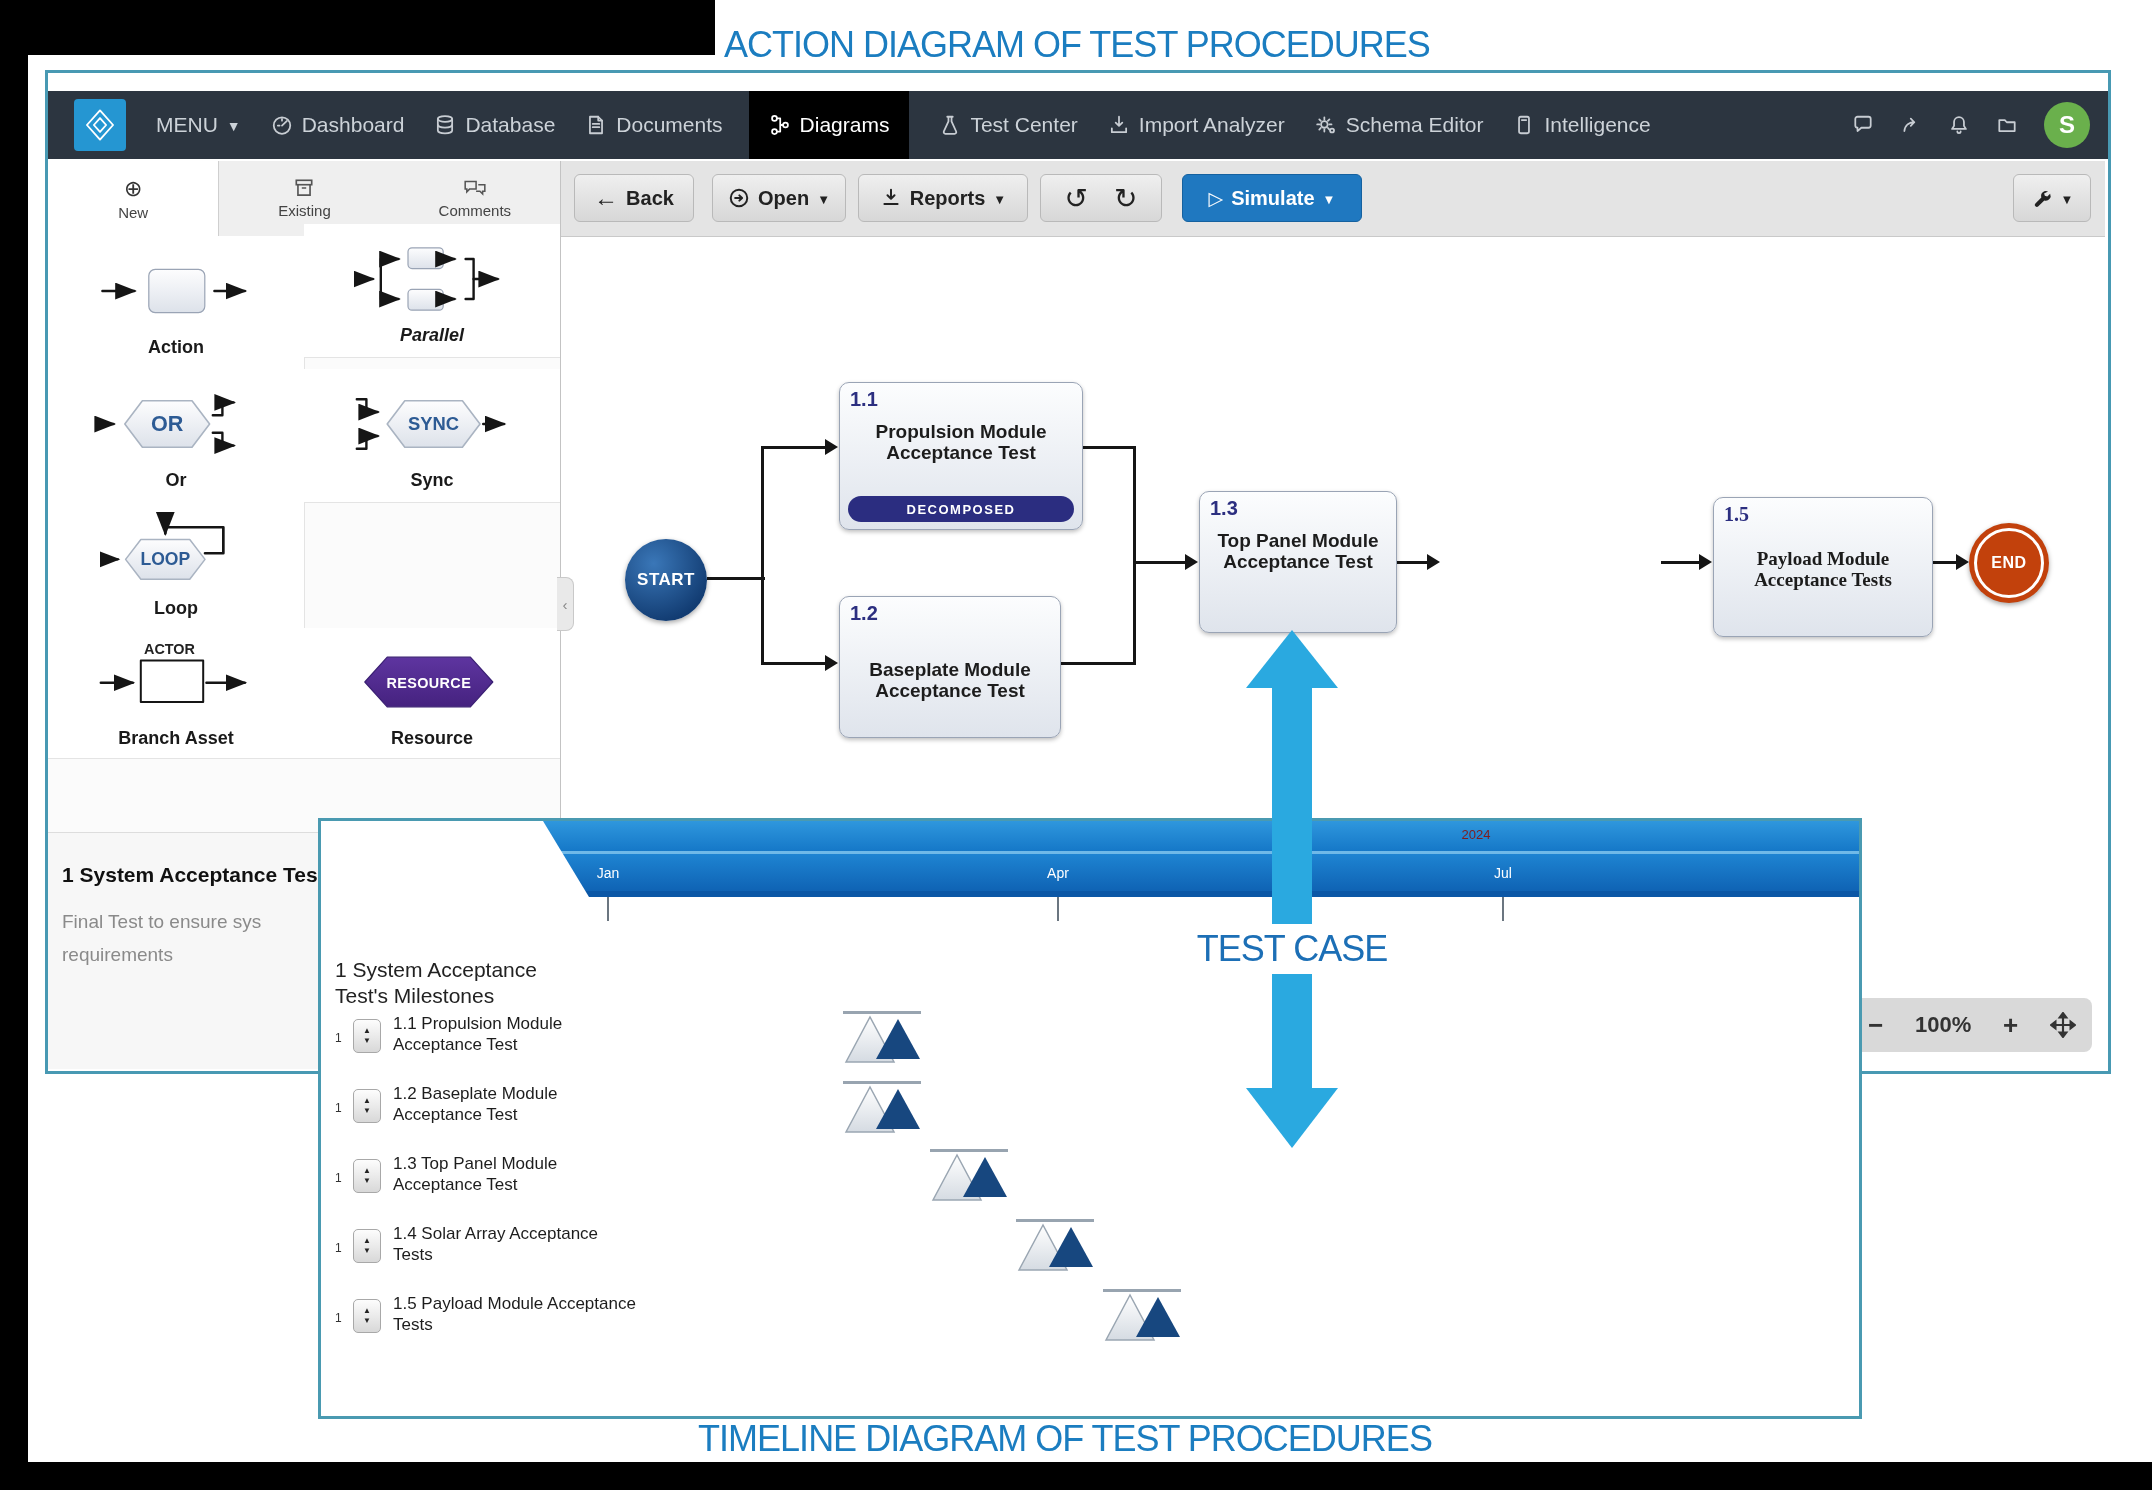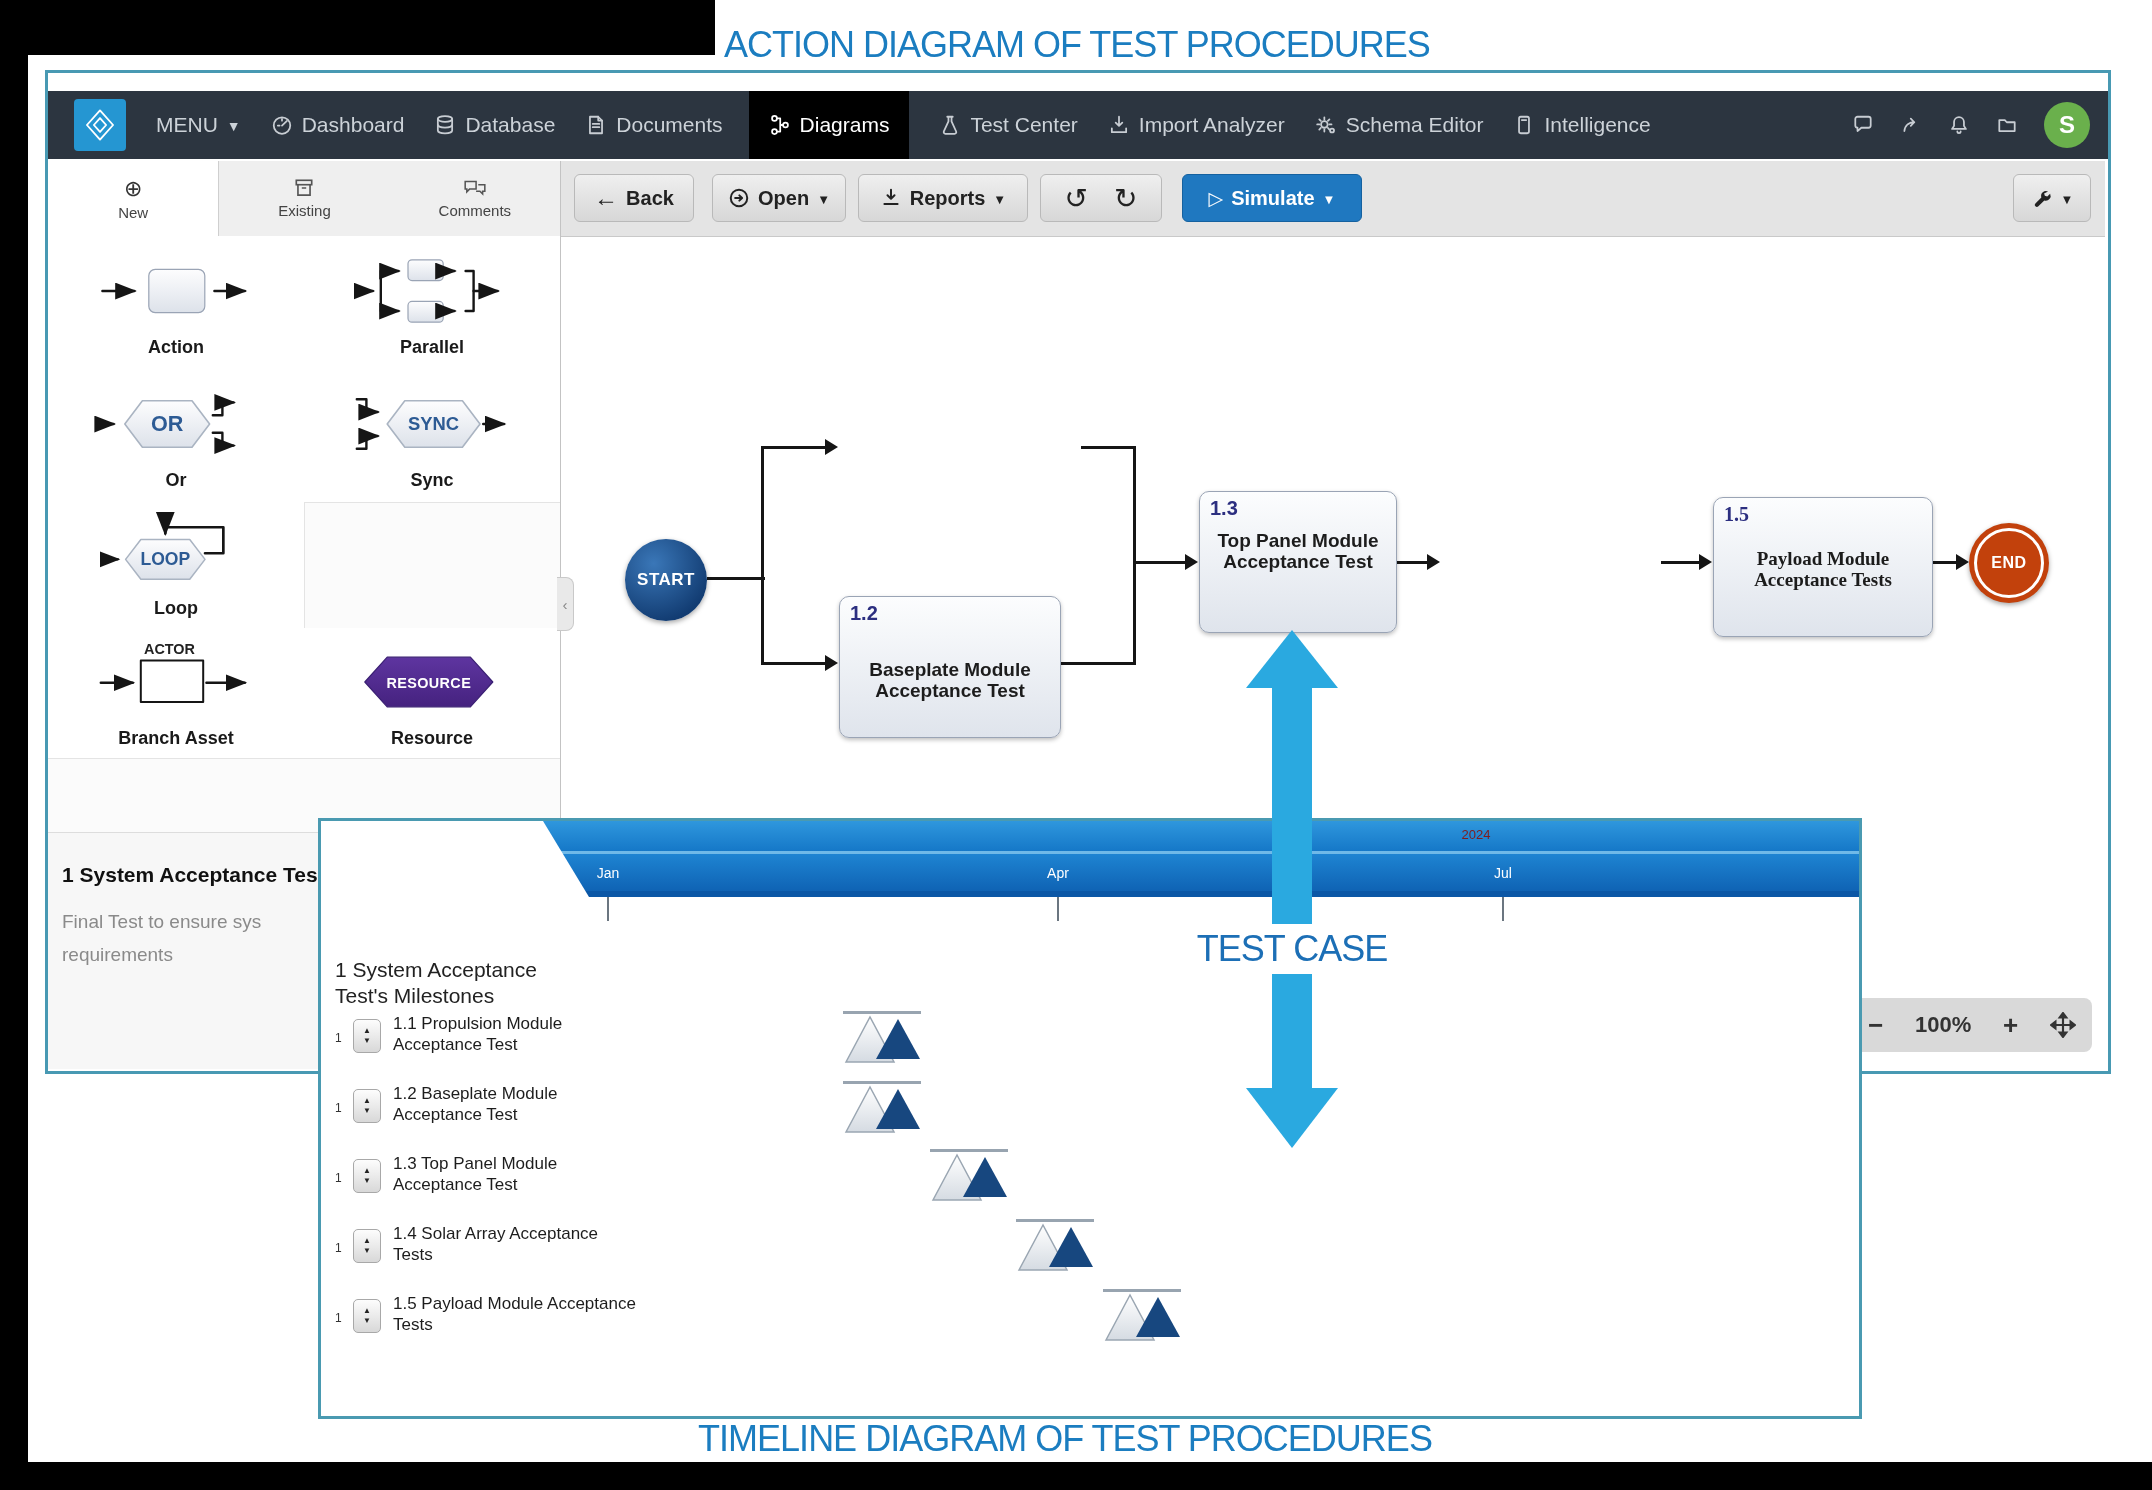--- a/index.html
+++ b/index.html
@@ -287,21 +287,21 @@
     </div>
 
     <div class="pcell colL" style="top:75px;">
       <svg width="200" height="88" viewBox="0 0 200 110" class="pshape">
         <path d="M8 55 h40" stroke="#151515" stroke-width="3" marker-end="url(#ah)"></path>
         <rect x="66" y="28" width="70" height="54" rx="8" fill="url(#gradBox)" stroke="#9aa4b5" stroke-width="1.5"></rect>
         <path d="M148 55 h38" stroke="#151515" stroke-width="3" marker-end="url(#ah)"></path>
         </svg>
       <div class="plabel">Action</div>
     </div>
-    <div class="pcell colR" style="top:75px;">
+    <div class="pcell colR" style="top:63px;font-style:italic;">
       <svg width="200" height="88" viewBox="0 0 200 110" class="pshape">
         <g fill="none" stroke="#151515" stroke-width="3">
           <path d="M6 55 h20" marker-end="url(#ah)"></path>
           <path d="M36 80 V30 M36 30 h10 M36 80 h10"></path>
           <path d="M48 30 h10" marker-end="url(#ah)"></path>
             <path d="M48 80 h10" marker-end="url(#ah)"></path>
           <rect x="70" y="16" width="44" height="26" rx="5" fill="url(#gradBox)" stroke="#9aa4b5" stroke-width="1.5"></rect>
           <rect x="70" y="68" width="44" height="26" rx="5" fill="url(#gradBox)" stroke="#9aa4b5" stroke-width="1.5"></rect>
           <path d="M118 30 h10" marker-end="url(#ah)"></path>
             <path d="M118 80 h10" marker-end="url(#ah)"></path>
@@ -393,20 +393,25 @@
 
   <div class="abs node-circle ctr start" style="left:577px;top:466px;">
     <span>START</span>
   </div>
   <div class="abs node-circle endc" style="left:1921px;top:450px;">
     <div class="ring">
       <span>END</span>
     </div>
   </div>
 
+  <div class="anode" style="left:791px;top:309px;width:242px;height:146px;">
+    <div class="num">1.1</div>
+    <div class="lbl" style="top:38px;">Propulsion Module Acceptance Test</div>
+    <div class="badge">DECOMPOSED</div>
+  </div>
   <div class="anode" style="left:791px;top:523px;width:208px;height:140px;padding-left:12px;">
     <div class="num">1.2</div>
     <div class="lbl" style="top:62px;">Baseplate Module Acceptance Test</div>
   </div>
   <div class="anode" style="left:1151px;top:418px;width:196px;height:140px;">
     <div class="num">1.3</div>
     <div class="lbl" style="top:38px;">Top Panel Module Acceptance Test</div>
   </div>
   <div class="anode" style="left:1665px;top:424px;width:218px;height:138px;font-family:Liberation Serif, serif;">
     <div class="num">1.5</div>

